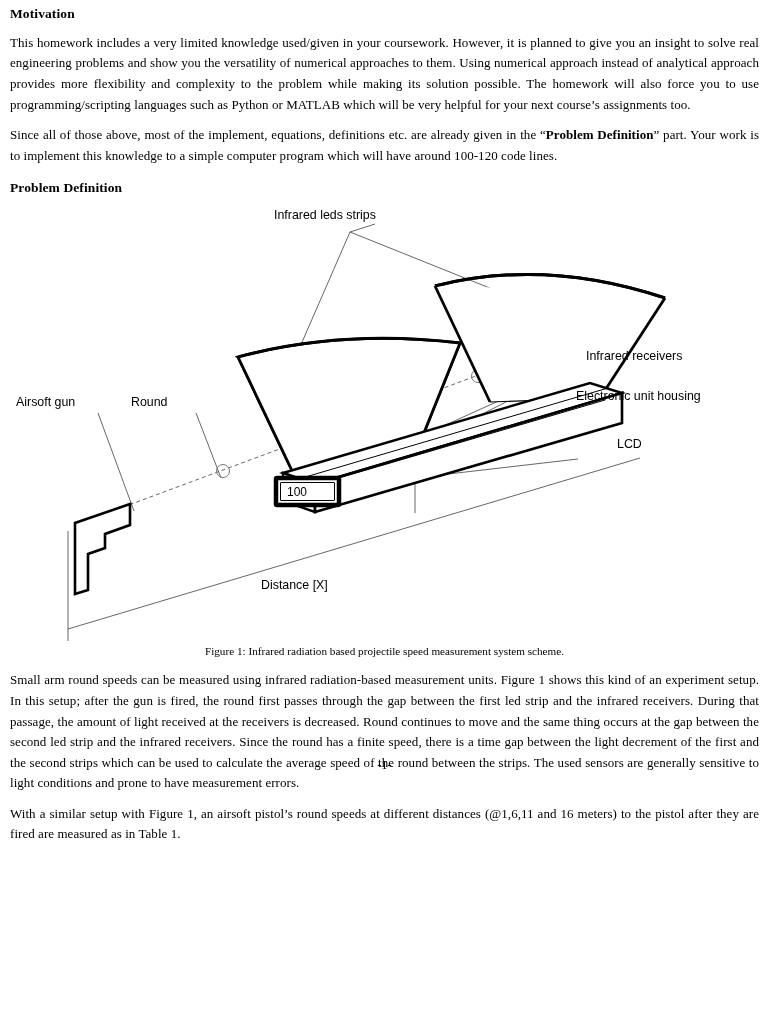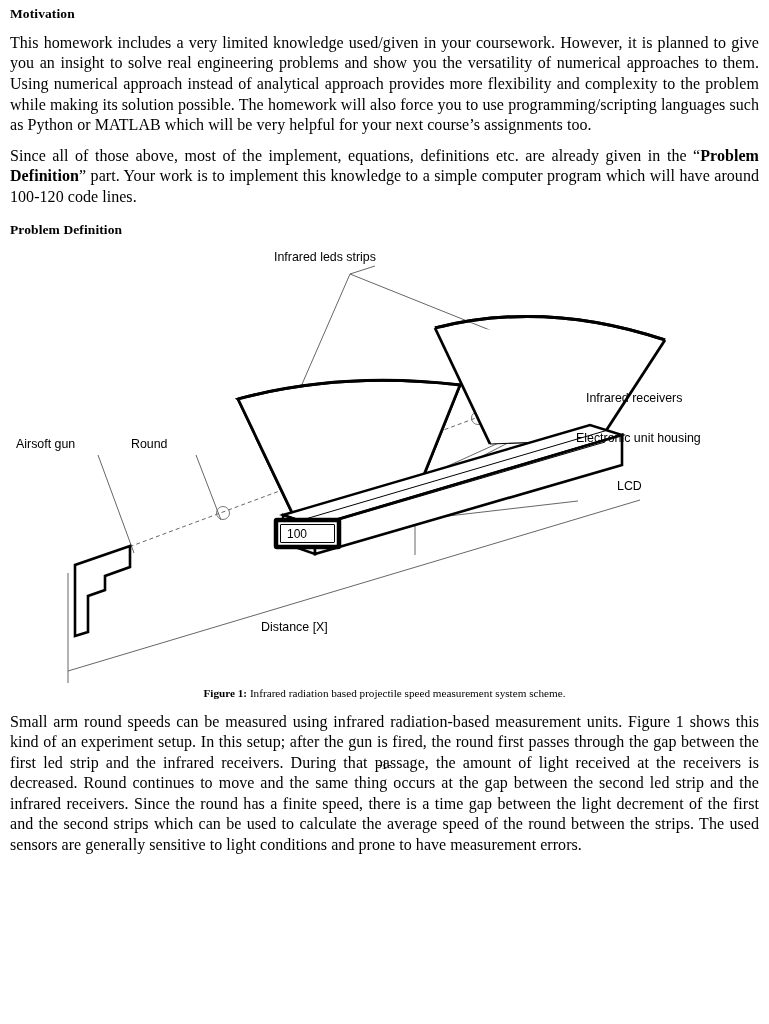--- a/index.html
+++ b/index.html
@@ -35,21 +35,21 @@
     font-weight: bold;
     margin: 0 0 10px 0;
     line-height: 1.25;
     letter-spacing: 0.1px;
   }
   h2.section-heading.spaced {
     margin-top: 14px;
     margin-bottom: 4px;
   }
   p.body-text {
-    font-size: 16px;
+    font-size: 13px;
     line-height: 20.6px;
     margin: 0 0 10px 0;
     text-align: justify;
     text-justify: inter-word;
     letter-spacing: 0.05px;
   }
   .bold { font-weight: bold; }
 
   .figure-block {
     position: relative;
@@ -62,21 +62,21 @@
     left: 0;
     top: 0;
   }
   .figure-caption {
     font-size: 11.2px;
     text-align: center;
     margin: 0;
     padding: 0;
     line-height: 15px;
   }
-  .figure-caption .cap-label { font-weight: bold; }
+  .figure-caption .cap-label { font-weight: normal; }
 
   .page-number {
     position: absolute;
     left: 0;
     bottom: 15px;
     width: 769px;
     text-align: center;
     font-size: 12.5px;
   }
   svg text.dlabel {
@@ -184,16 +184,17 @@
         <text class="dlabel" x="607" y="247" text-anchor="start">LCD</text>
 
         <text class="dlabel" x="251" y="388" text-anchor="start">Distance [X]</text>
       </svg>
 
       <p class="figure-caption" style="position:absolute; left:0; top:443px; width:749px;"><span class="cap-label">Figure 1:</span><span> Infrared radiation based projectile speed measurement system scheme.</span></p>
     </div>
 
     <p class="body-text" style="margin-top:14px;">Small arm round speeds can be measured using infrared radiation-based measurement units. Figure 1 shows this kind of an experiment setup. In this setup; after the gun is fired, the round first passes through the gap between the first led strip and the infrared receivers. During that passage, the amount of light received at the receivers is decreased. Round continues to move and the same thing occurs at the gap between the second led strip and the infrared receivers. Since the round has a finite speed, there is a time gap between the light decrement of the first and the second strips which can be used to calculate the average speed of the round between the strips. The used sensors are generally sensitive to light conditions and prone to have measurement errors.</p>
 
+    <p class="body-text">With a similar setup with Figure 1, an airsoft pistol’s round speeds at different distances (@1,6,11 and 16 meters) to the pistol after they are fired are measured as in Table 1.</p>
   </div>
 
   <div class="page-number">-1-</div>
 </div>
 
 </body></html>

